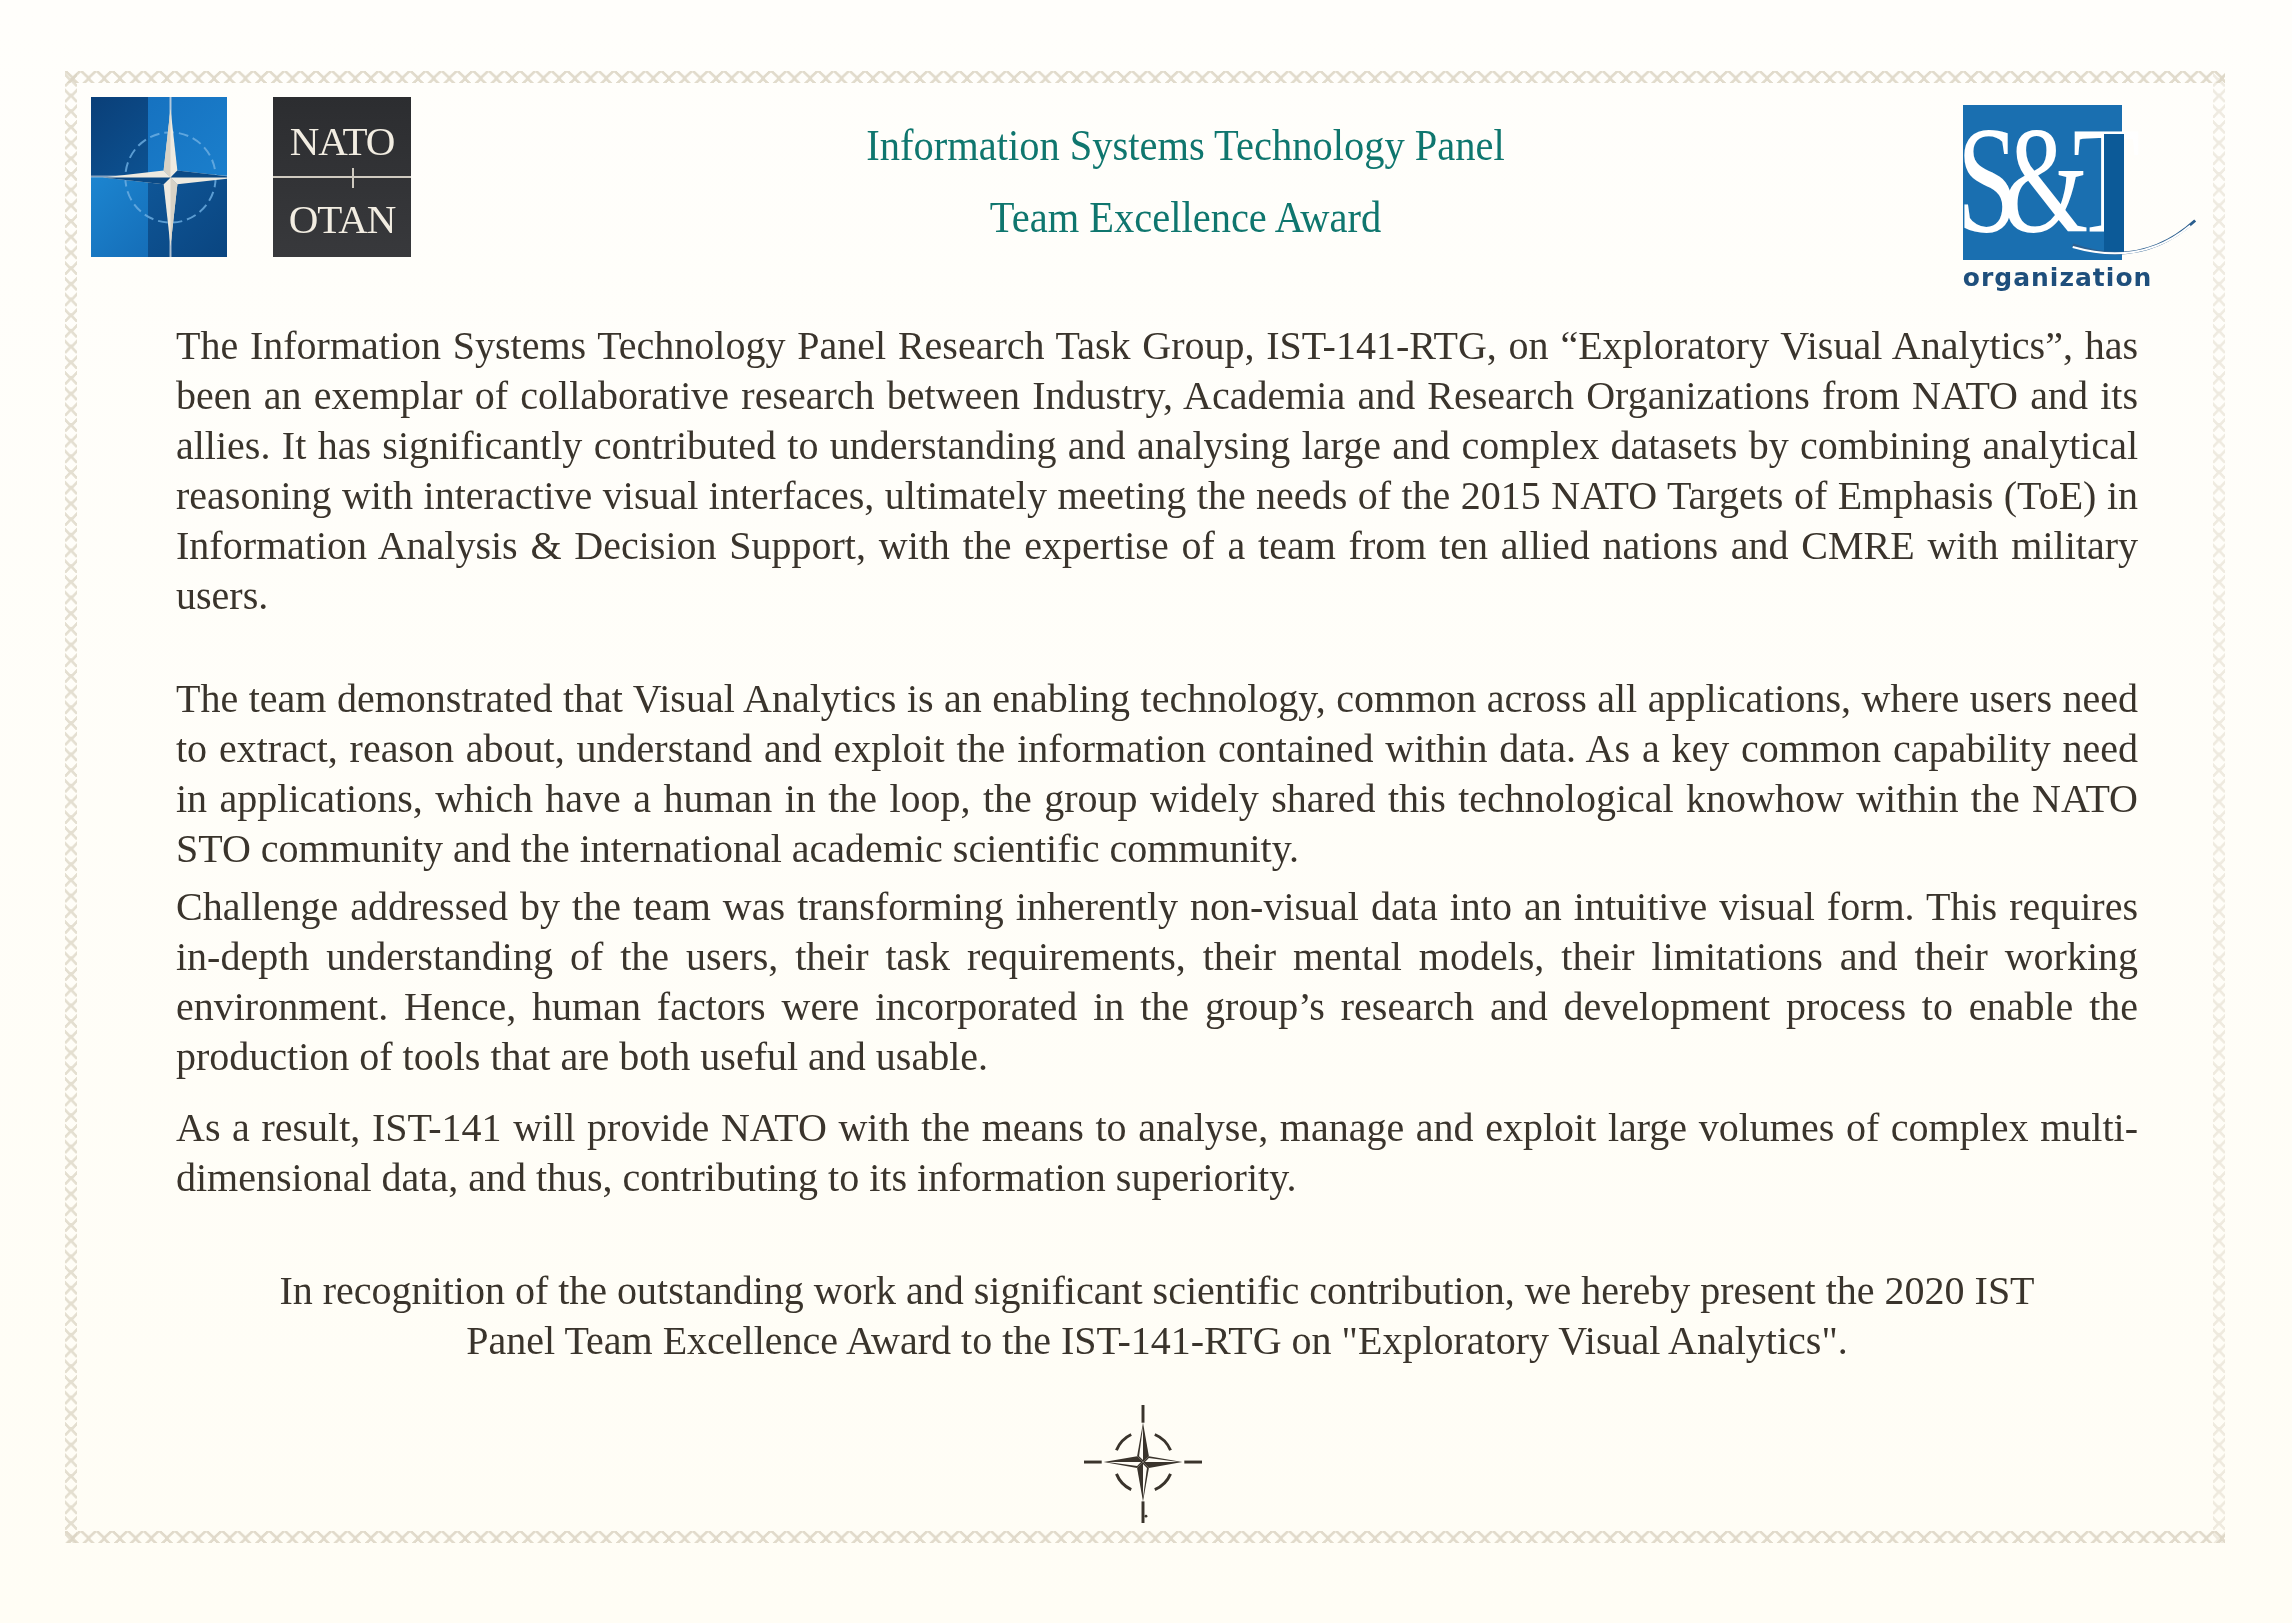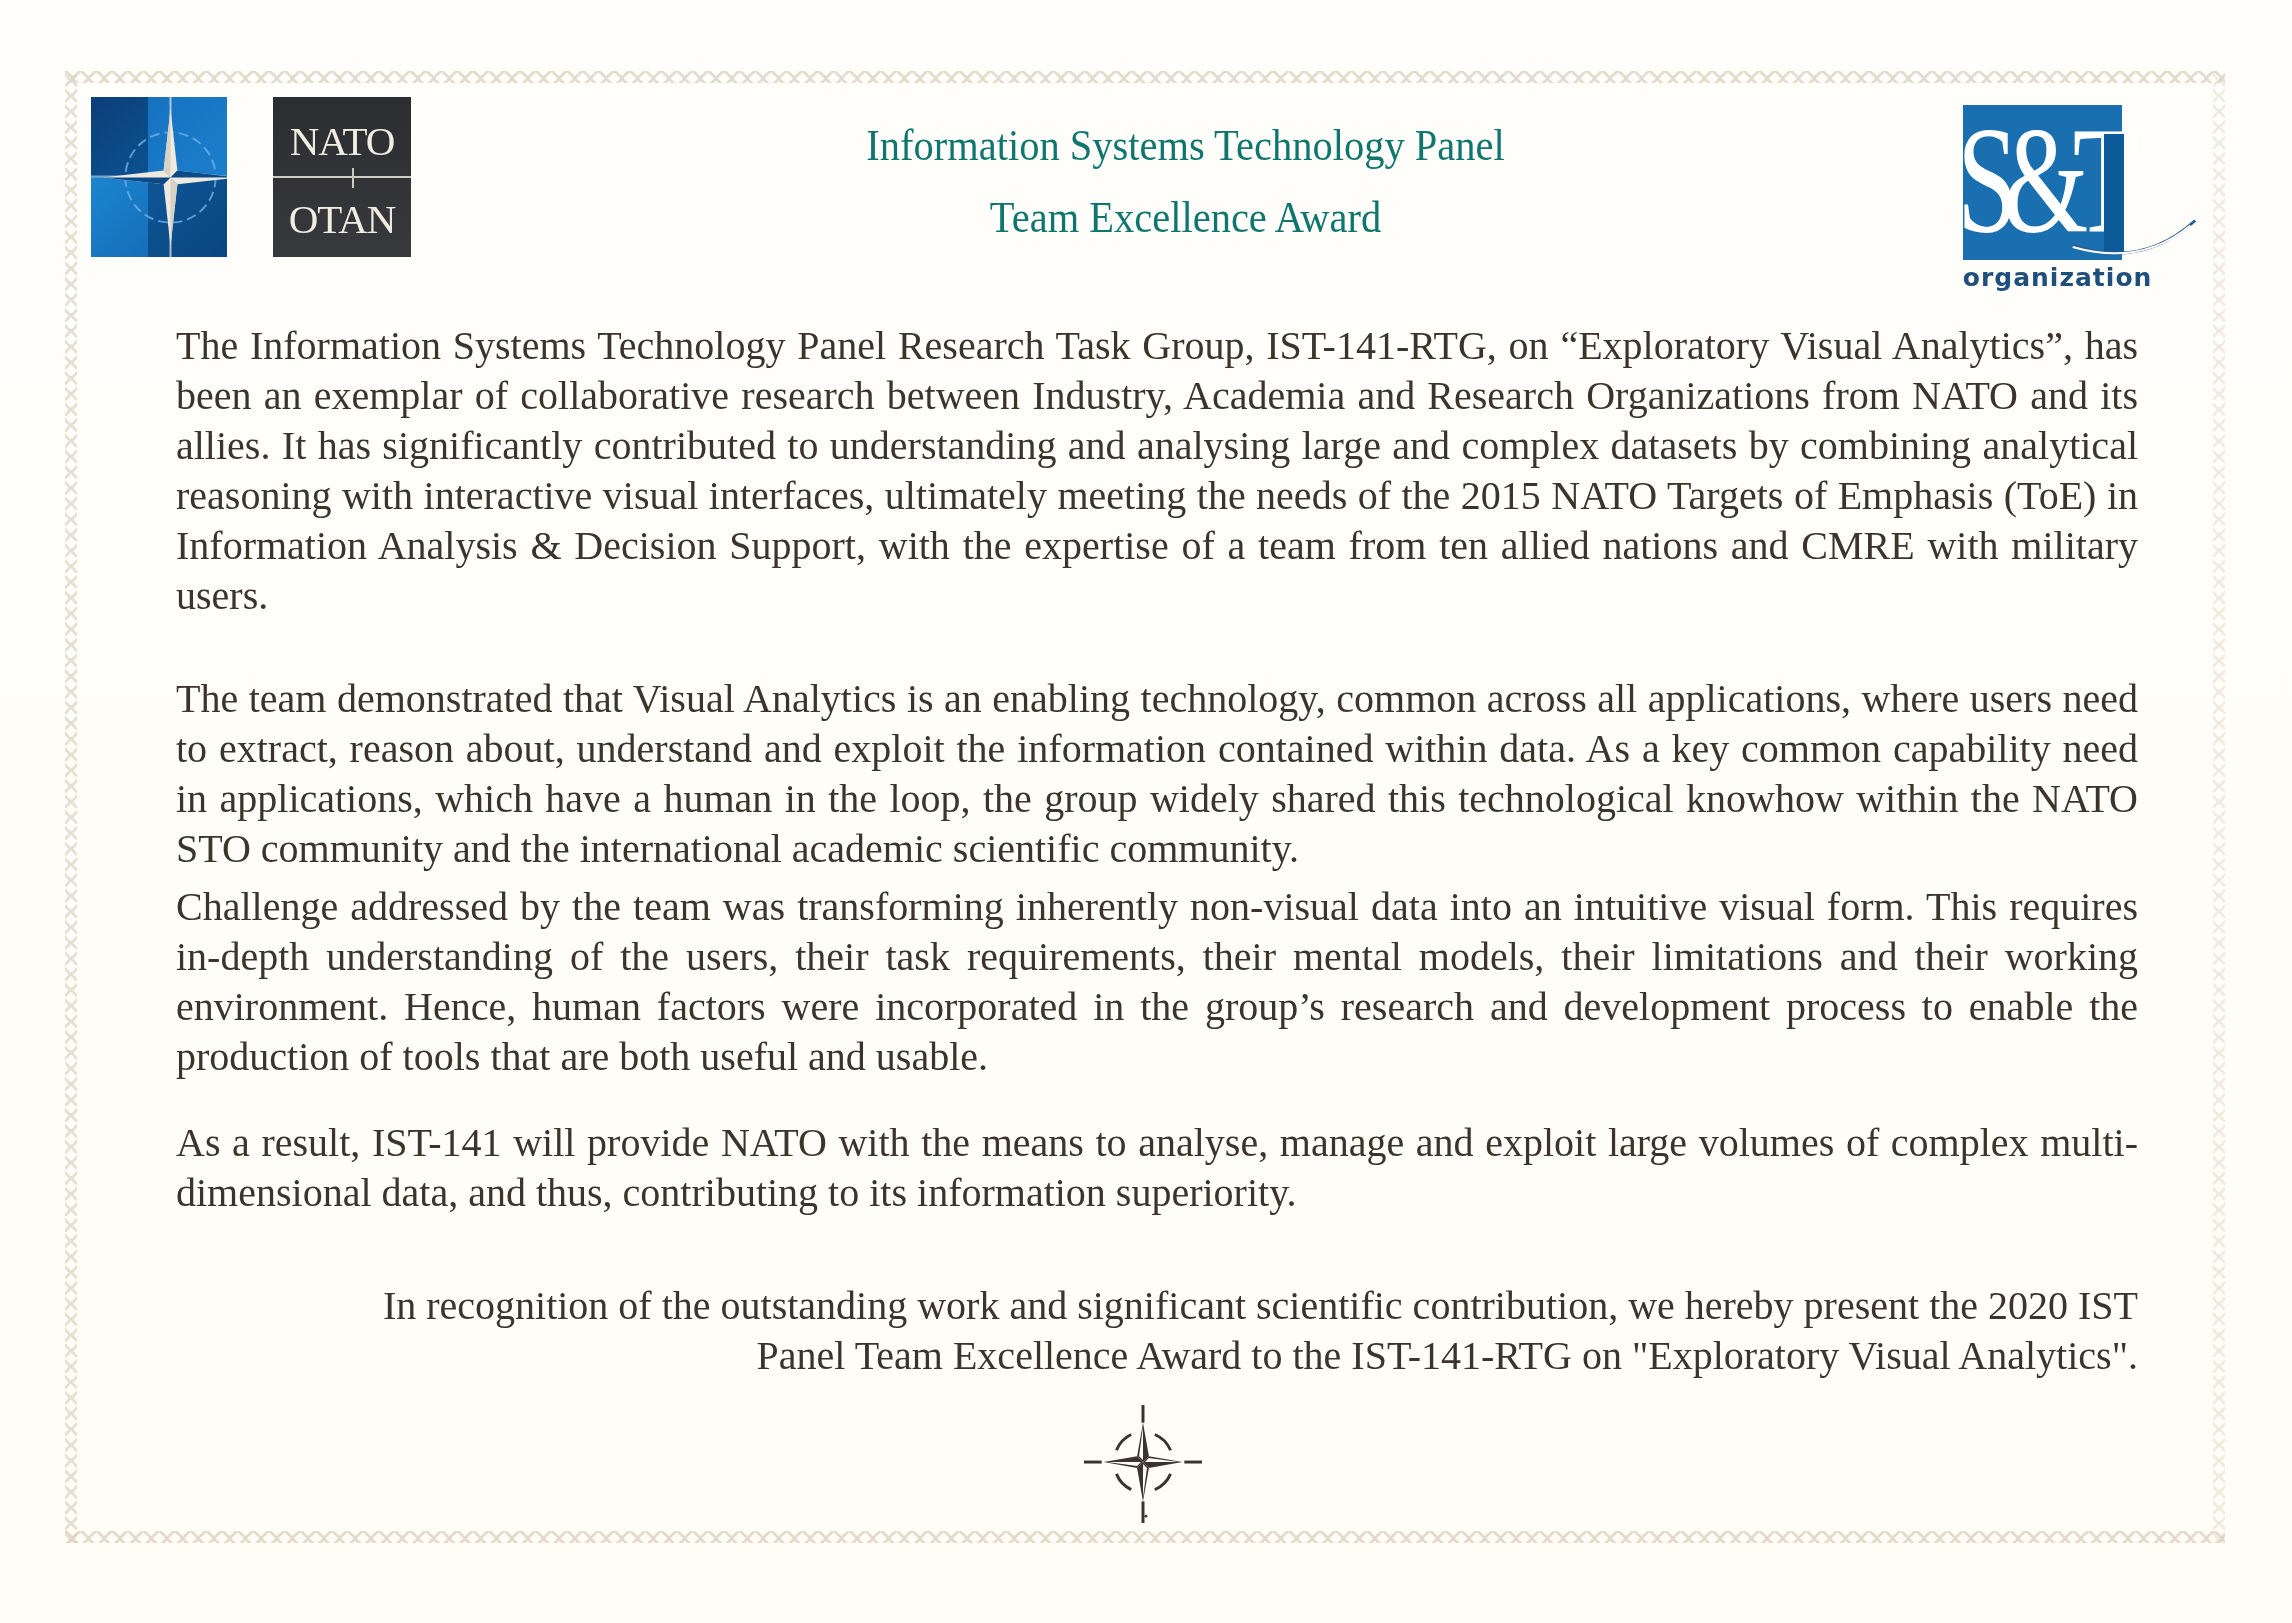--- a/index.html
+++ b/index.html
@@ -61,22 +61,22 @@
   .st-org { position: absolute; left: 7.8px; top: 165px; font-family: "DejaVu Sans", sans-serif;
     font-weight: bold; font-size: 25px; letter-spacing: 1px; color: #1f4f7c; }
 
   
   .body { position: absolute; left: 176px; top: 321px; width: 1962px;
     font-size: 40px; line-height: 50px; text-align: justify; }
   .body p { margin: 0; }
   .body p.p1 { text-align-last: auto; }
   .body p.gap-lg { margin-top: 53px; }
   .body p.gap-none { margin-top: 8px; }
-  .body p.gap-sm { margin-top: 36px; }
-  .body p.gap-xl { margin-top: 63px; text-align: right; }
+  .body p.gap-sm { margin-top: 21px; }
+  .body p.gap-xl { margin-top: 63px; text-align: center; }
 
   
   .compass { position: absolute; left: 1084px; top: 1403px; width: 118px; height: 123px; }
 </style>
 </head>
 <body>
 
 <div class="page-edge"></div>
 
 <div class="border-frame">

